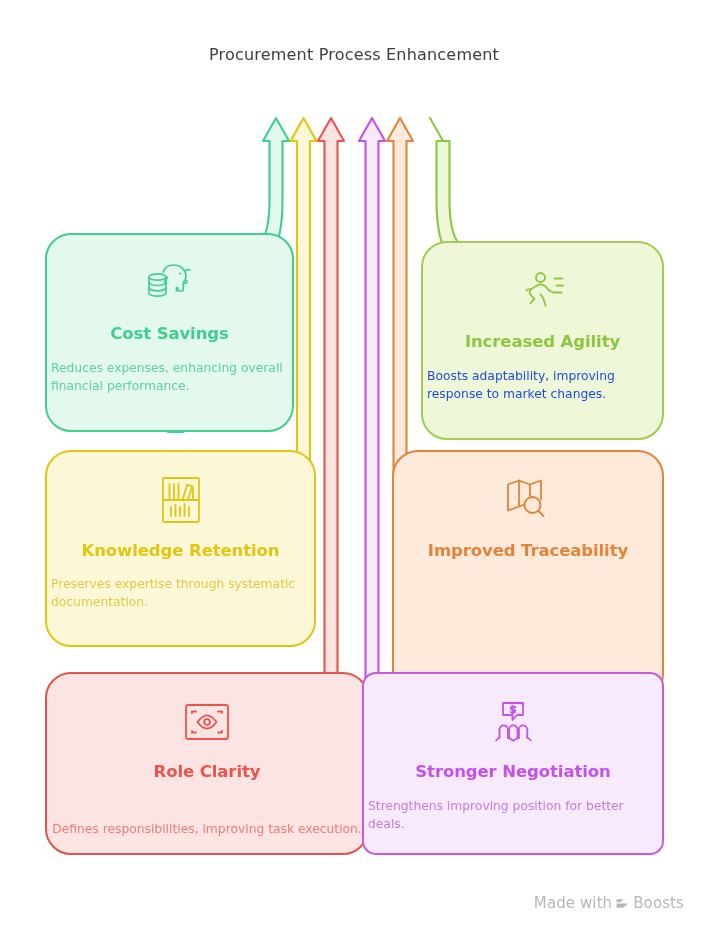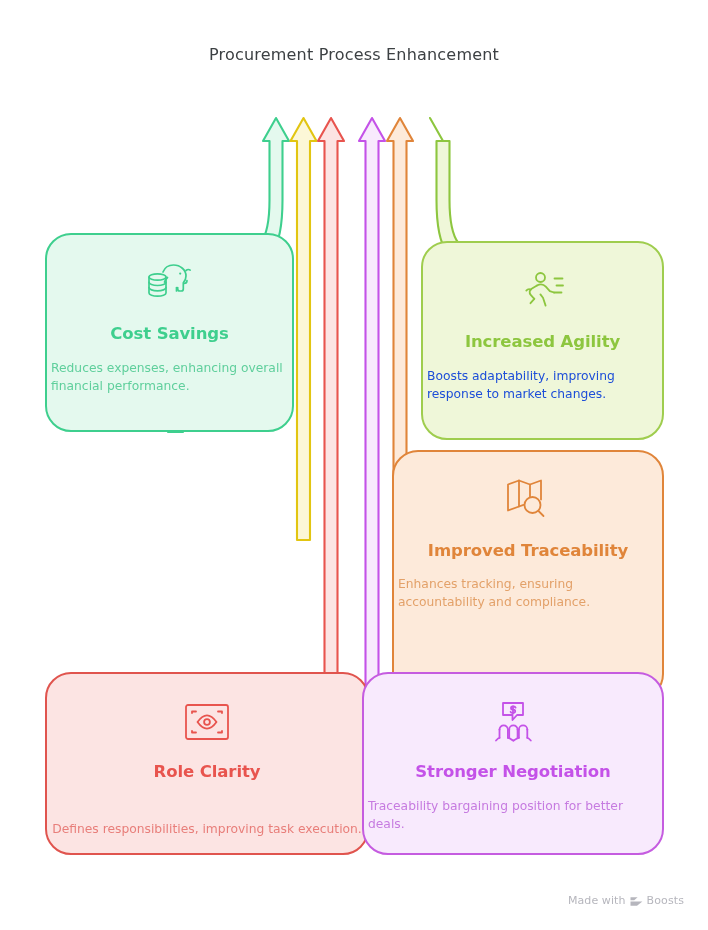--- a/index.html
+++ b/index.html
@@ -78,21 +78,21 @@
     font-weight: 400;
     padding: 0 4px;
   }
 
   
   #card-cost-savings        { left:45px;  top:233px; width:249px; height:199px; }
   #card-increased-agility   { left:421px; top:233px; width:243px; height:199px;margin-top:8px; }
   #card-knowledge-retention { left:45px;  top:450px; width:271px; height:197px; }
   #card-improved-traceability{left:392px; top:450px; width:272px; height:250px; }
   #card-role-clarity        { left:45px;  top:672px; width:324px; height:183px; }
-  #card-stronger-negotiation{ left:362px; top:672px; width:302px; height:183px; }
+  #card-stronger-negotiation{ left:362px; top:672px; width:302px; height:183px;border-radius:14px; }
 
   #card-cost-savings .card-icon,
   #card-increased-agility .card-icon { margin-top: 23px; }
   #card-cost-savings .card-title,
   #card-increased-agility .card-title { margin-top: 14px; }
   #card-cost-savings .card-desc,
   #card-increased-agility .card-desc { margin-top: 16px; }
 
   #card-knowledge-retention .card-icon,
   #card-improved-traceability .card-icon { margin-top: 22px; }
@@ -106,23 +106,23 @@
   #card-role-clarity .card-title,
   #card-stronger-negotiation .card-title { margin-top: 14px; }
   #card-role-clarity .card-desc,
   #card-stronger-negotiation .card-desc { margin-top: 16px; }
 
   #footer {
     position: absolute;
     right: 24px;
     top: 894px;
     display: flex;
-    align-items: flex-end;
+    align-items: center;
     gap: 4px;
-    font-size: 11px;
+    font-size: 15px;
     color: #b6b6bd;
     letter-spacing: 0.1px;
   }
   #footer .napkin-mark { display: block; }
 </style>
 </head>
 <body>
 
 <div id="stage">
 
@@ -233,34 +233,47 @@
         <path d="M13 20.5c-1.6-.7-3.6-.3-4.7 1.1"></path>
         <path d="M36.5 9.5h8"></path>
         <path d="M38.5 16.5h6.5"></path>
         <path d="M36 23.5h7.5"></path>
       </svg>
     </div>
     <div class="card-title" style="color:#8dc63f;">Increased Agility</div>
     <div class="card-desc" style="color:#1d4ed8;">Boosts adaptability, improving response to market changes.</div>
   </div>
 
+  <div class="card" id="card-knowledge-retention" style="background:#fcf7d7; border-color:#e2c511;">
+    <div class="card-icon">
+      <svg width="44" height="50" viewBox="0 0 44 50" fill="none" stroke="#e2c511" stroke-width="1.8" stroke-linecap="round" stroke-linejoin="round">
+        <rect x="4" y="3" width="36" height="44" rx="1.2"></rect>
+        <path d="M4 25h36"></path>
+        <path d="M10.5 9v16M15 9v16M19.5 9v16"></path>
+        <path d="M23.5 25l4.8-15.4 5 1.8L28.8 25"></path>
+        <path d="M34 13v12"></path>
+        <path d="M12 41v-9M16.5 41v-11M21 41v-9M25.5 41v-12M30 41v-9"></path>
+      </svg>
+    </div>
+    <div class="card-title" style="color:#e2c511;">Knowledge Retention</div>
+    <div class="card-desc" style="color:#e0ca45;">Preserves expertise through systematic documentation.</div>
+  </div>
 
   <div class="card" id="card-improved-traceability" style="background:#fdeada; border-color:#e0853a;">
     <div class="card-icon">
       <svg width="50" height="50" viewBox="0 0 50 50" fill="none" stroke="#e0853a" stroke-width="1.8" stroke-linecap="round" stroke-linejoin="round">
         <path d="M5 9.5L16 5.5v26L5 35.5z"></path>
         <path d="M16 5.5l11 4v12"></path>
         <path d="M27 9.5l11-4v19"></path>
         <path d="M16 31.5l4.5-1.6"></path>
         <circle cx="29.5" cy="30" r="8"></circle>
         <path d="M35.5 36l5 5"></path>
       </svg>
     </div>
     <div class="card-title" style="color:#e0853a;">Improved Traceability</div>
-    <div class="card-desc" style="color:#e3a169;">Enhances tracking, ensuring accountability and compliance.</div>
   </div>
 
   <div class="card" id="card-role-clarity" style="background:#fce4e3; border-color:#e0544e;">
     <div class="card-icon">
       <svg width="48" height="40" viewBox="0 0 48 40" fill="none" stroke="#e8544e" stroke-width="1.8" stroke-linecap="round" stroke-linejoin="round">
         <rect x="3" y="3" width="42" height="34" rx="2"></rect>
         <path d="M9 11V9.5h4"></path>
         <path d="M39 11V9.5h-4"></path>
         <path d="M9 29v1.5h4"></path>
         <path d="M39 29v1.5h-4"></path>
@@ -286,21 +299,21 @@
         <path d="M29.6 29.6v8.2"></path>
         <path d="M30.9 29.6a4.2 4.2 0 1 1 8.4 0"></path>
         <path d="M30.9 29.6v8.2"></path>
         <path d="M39.3 29.6v8.2"></path>
         <path d="M8 40.5c1.6-1.8 3-2.7 3.5-2.7"></path>
         <path d="M42.8 40.5c-1.6-1.8-3-2.7-3.5-2.7"></path>
         <path d="M19.9 37.8c1 0 3.5 1.5 5.5 3 2-1.5 4.5-3 5.5-3"></path>
       </svg>
     </div>
     <div class="card-title" style="color:#c452e8;">Stronger Negotiation</div>
-    <div class="card-desc" style="color:#c67be0;">Traceability bargaining position for better deals.</div>
+    <div class="card-desc" style="color:#c67be0;">Strengthens improving position for better deals.</div>
   </div>
 
   <div id="footer">
     <span>Made with</span>
     <svg class="napkin-mark" width="13" height="11" viewBox="0 0 13 11" fill="#b6b6bd">
       <path d="M0.5 1.2 L7.6 1.2 L4.2 4.2 L0.5 4.2 Z"></path>
       <path d="M0.5 5.4 L12.4 5.4 L7.0 9.8 L0.5 9.8 Z"></path>
     </svg>
     <span>Boosts</span>
   </div>

